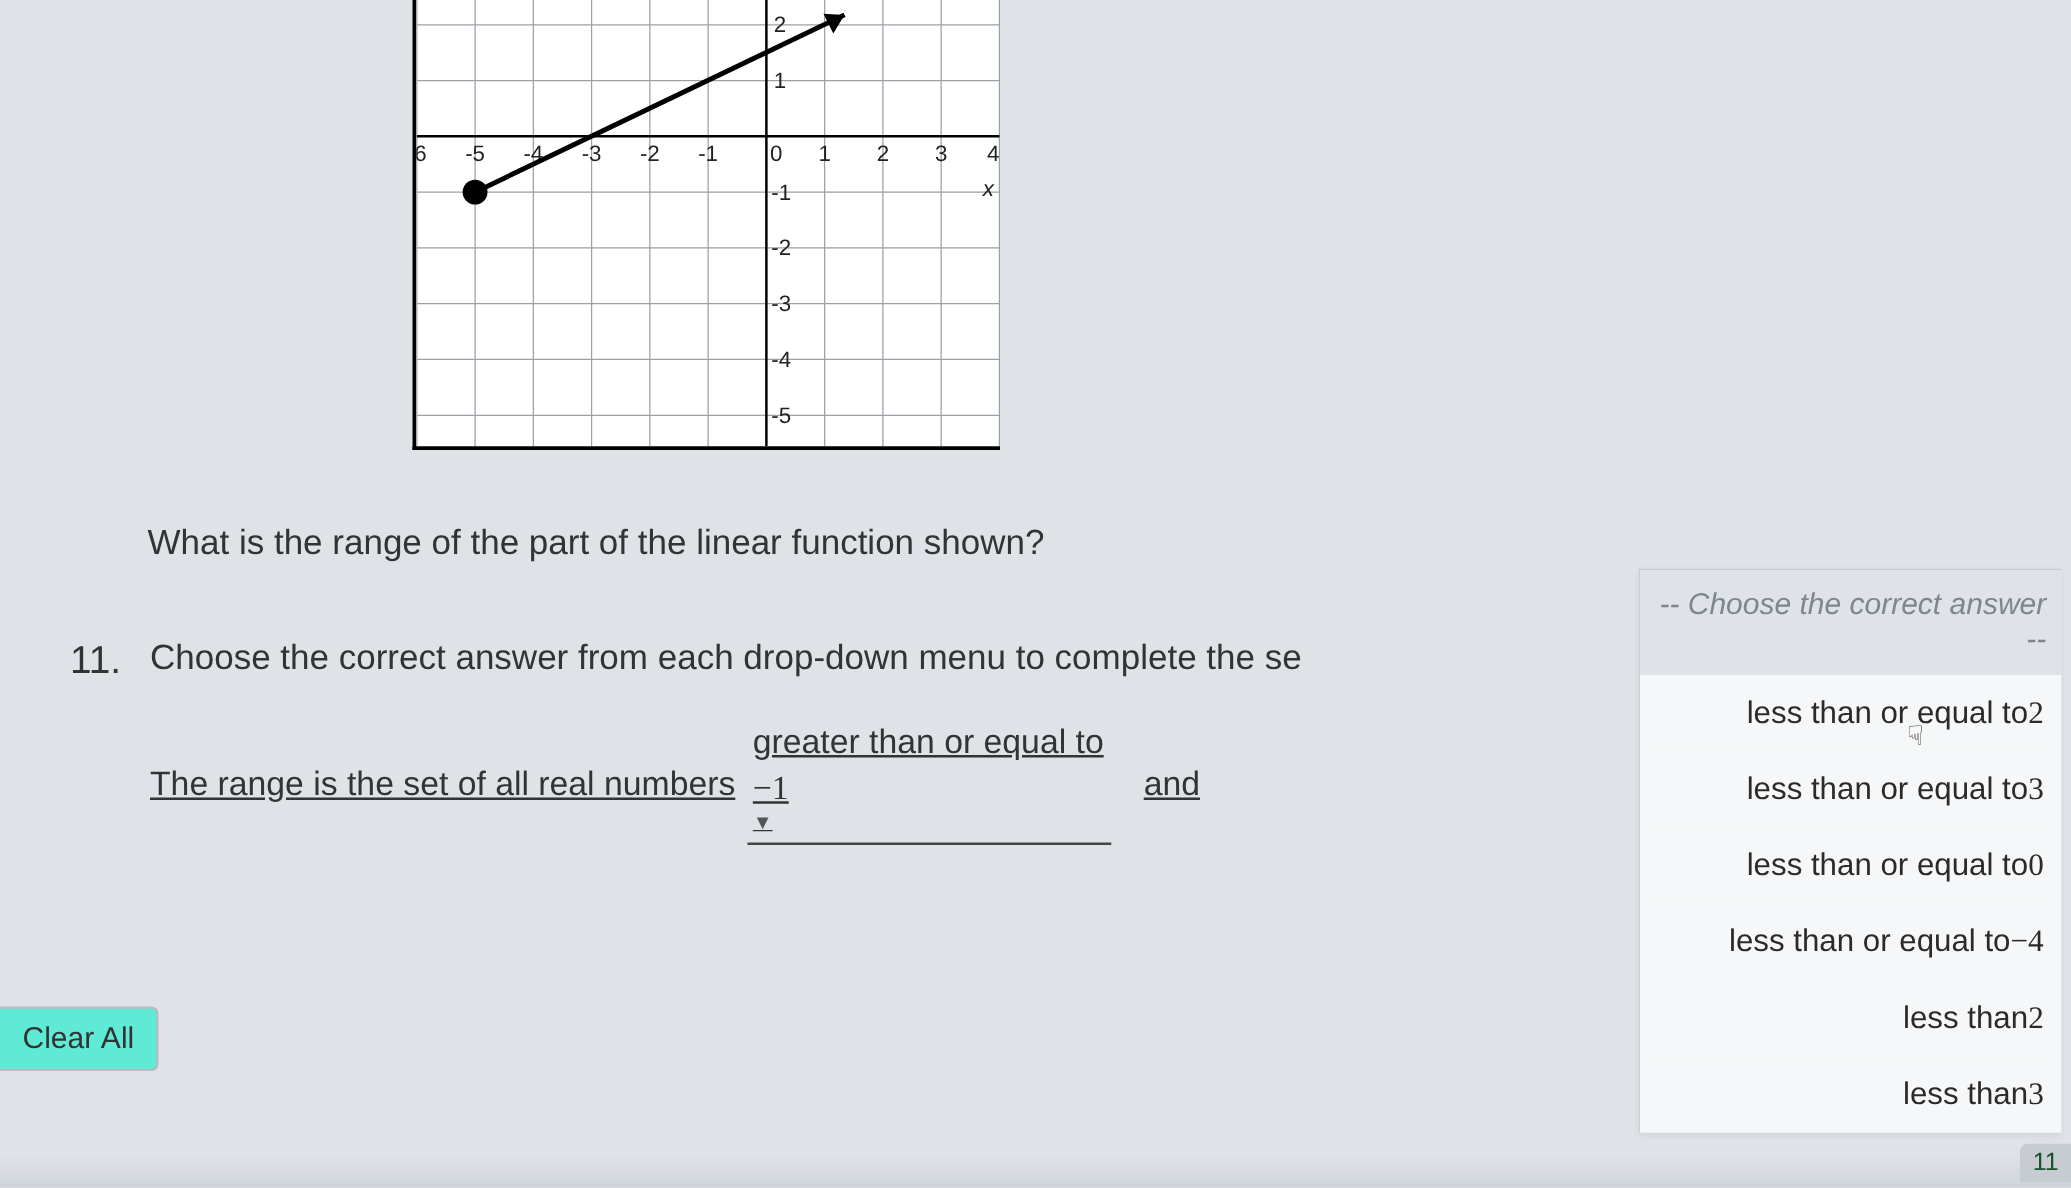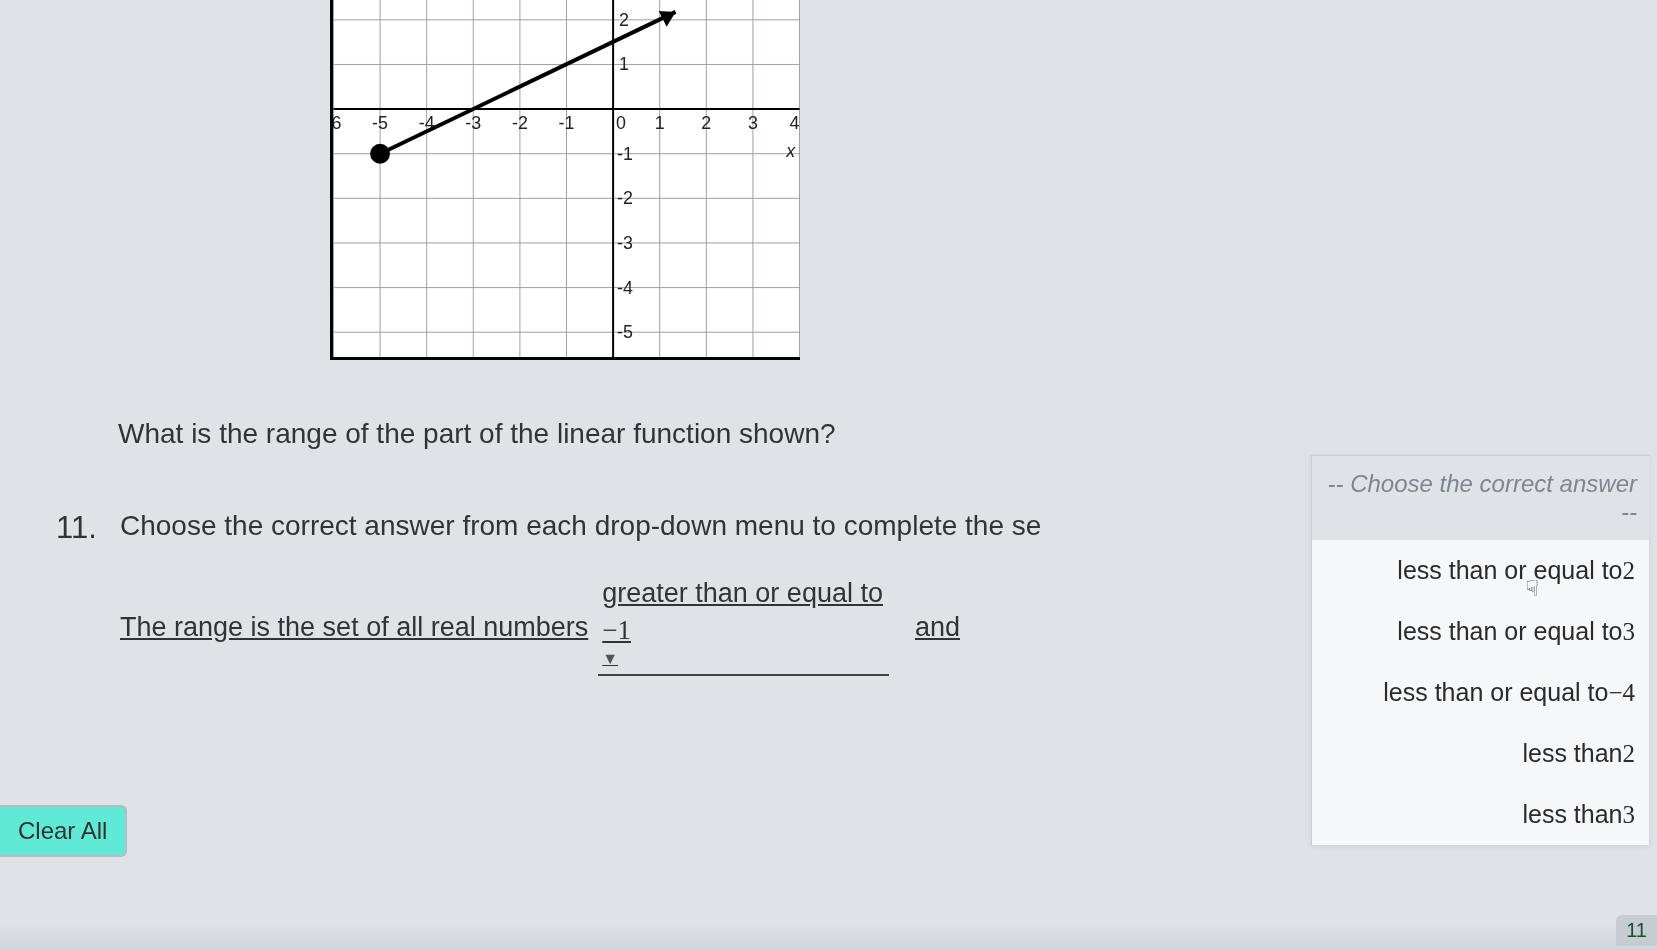--- a/index.html
+++ b/index.html
@@ -227,20 +227,23 @@
 
 <div class="dropdown-panel">
   <div class="dropdown-header">-- Choose the correct answer --</div>
   <div class="dropdown-item">
     <span>less than or equal to</span><span class="mathnum">2</span>
   </div>
   <div class="dropdown-item">
     <span>less than or equal to</span><span class="mathnum">3</span>
   </div>
   <div class="dropdown-item">
+    <span>less than or equal to</span><span class="mathnum">0</span>
+  </div>
+  <div class="dropdown-item">
     <span>less than or equal to</span><span class="mathnum">−4</span>
   </div>
   <div class="dropdown-item">
     <span>less than</span><span class="mathnum">2</span>
   </div>
   <div class="dropdown-item">
     <span>less than</span><span class="mathnum">3</span>
   </div>
 </div>
 

